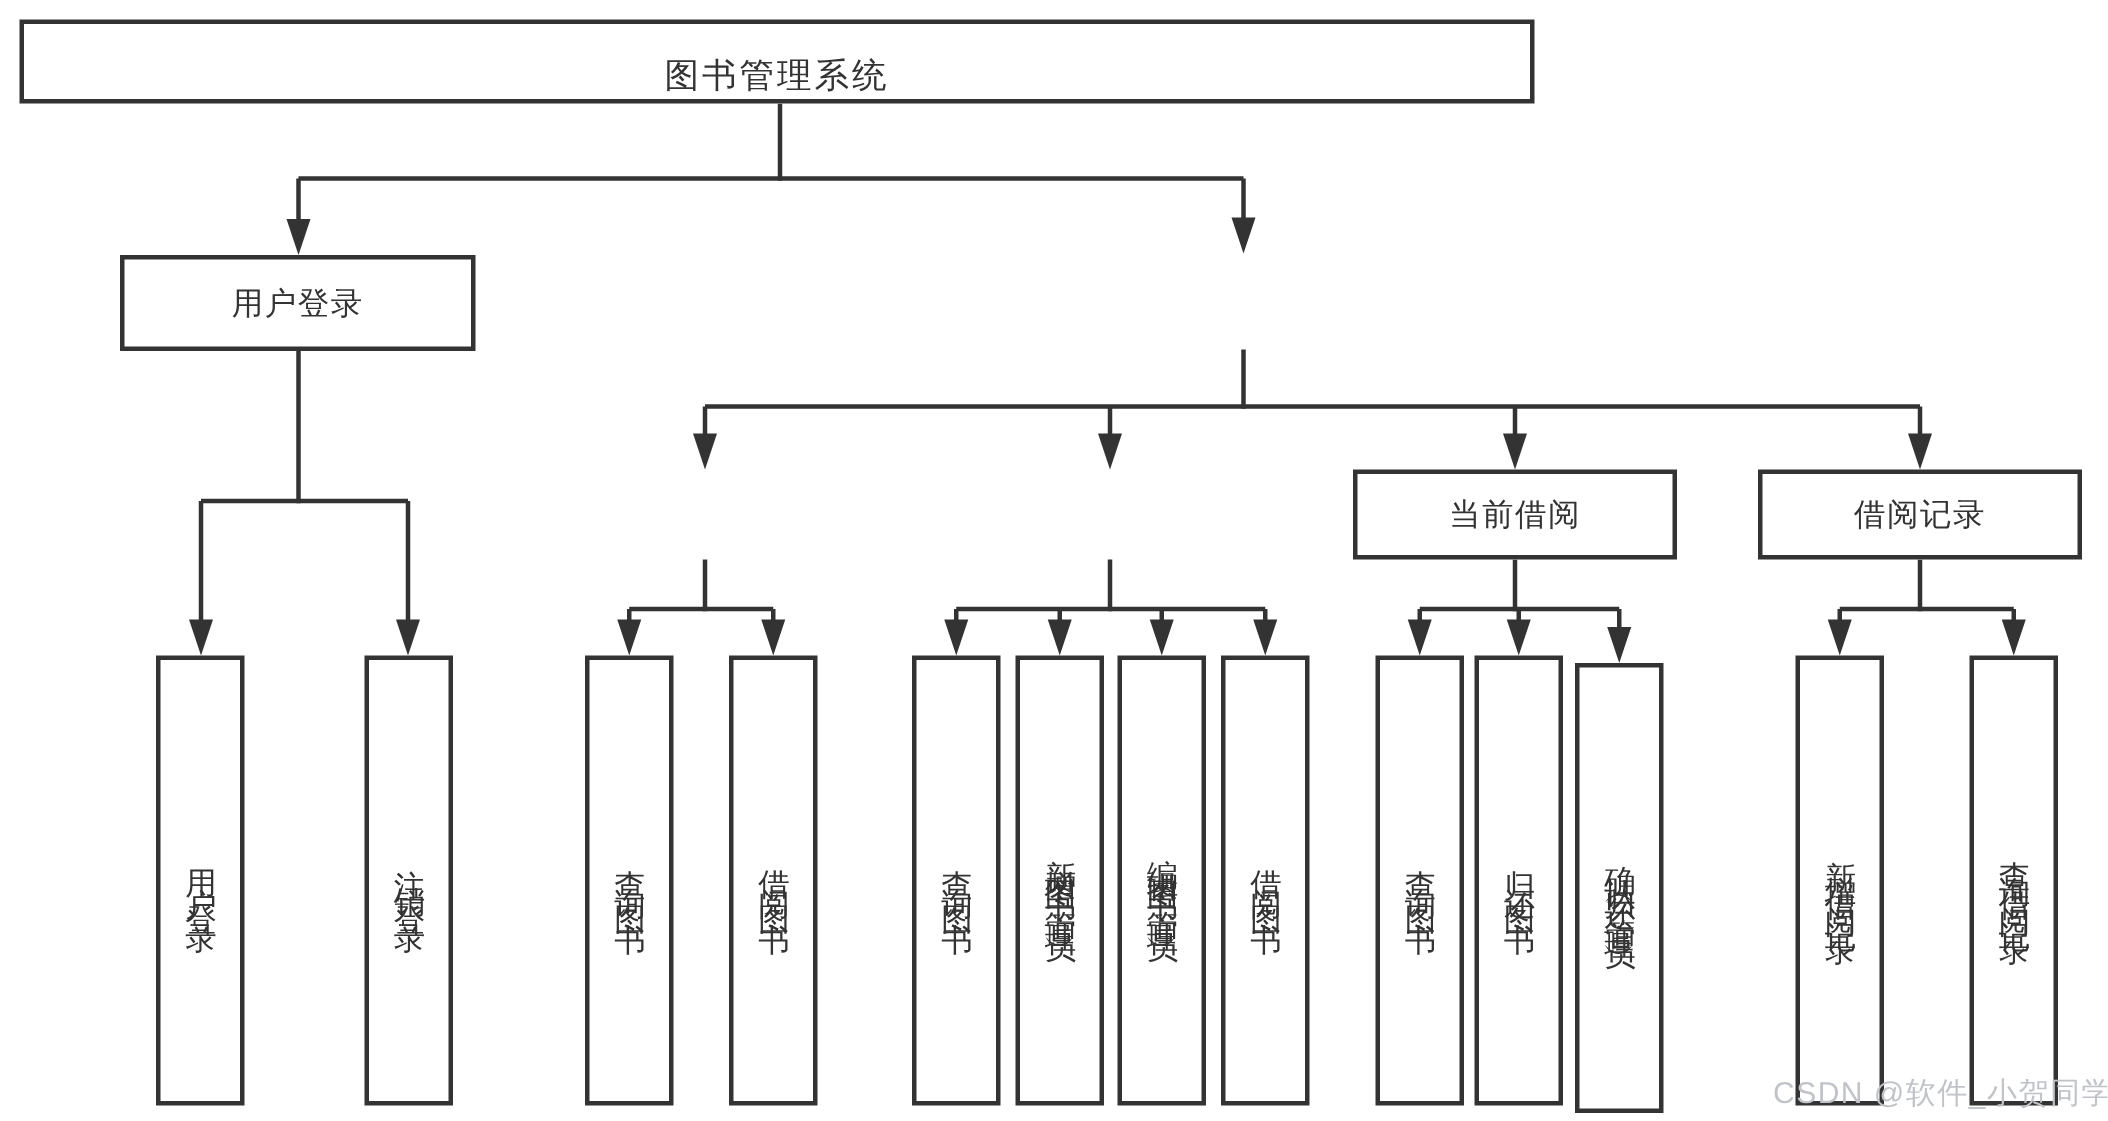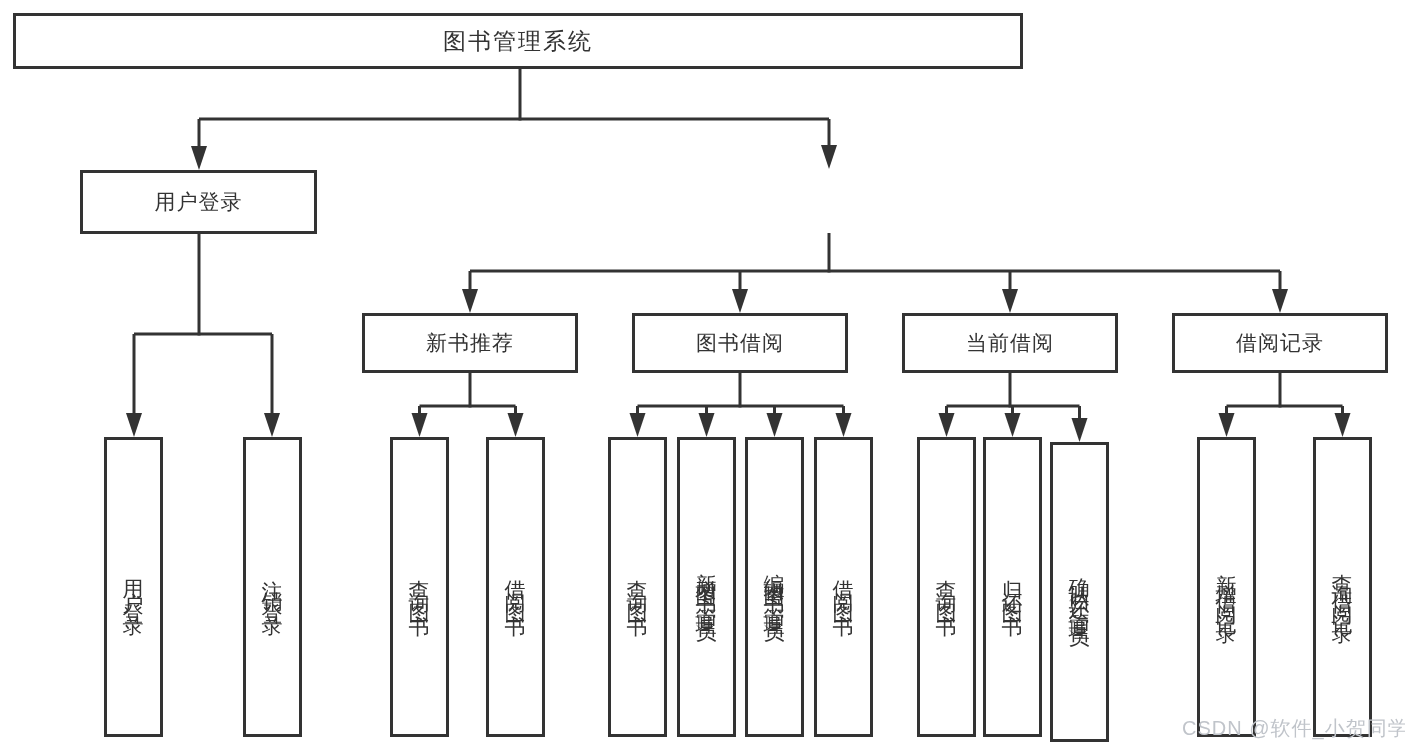--- a/index.html
+++ b/index.html
@@ -18,21 +18,21 @@
   .node {
     position: absolute;
     box-sizing: border-box;
     background: var(--box_fill, #ffffff);
     border: 3px solid var(--border, #333333);
     display: flex;
     align-items: center;
     justify-content: center;
     text-align: center;
   }
-  .node.root { font-size: 23px; letter-spacing: 2px; }
+  .node.root { font-size: 23px; letter-spacing: 2px; align-items: flex-end; }
   .h-label { font-size: 21px; letter-spacing: 1px; }
   .vlabel {
     writing-mode: vertical-rl;
     text-orientation: mixed;
     font-size: 21px;
     line-height: 1;
   }
   .ls4 { letter-spacing: 12px; }
   .ls6 { letter-spacing: 10px; }
   .ls9 { letter-spacing: 7px; }
@@ -121,26 +121,20 @@
   </svg>
 
   <div class="node root" style="left:13px;top:13px;width:1010px;height:56px">
     <span>图书管理系统</span>
   </div>
 
   <div class="node" style="left:80px;top:170px;width:237px;height:64px">
     <span class="h-label">用户登录</span>
   </div>
 
-  <div class="node" style="left:362px;top:313px;width:216px;height:60px">
-    <span class="h-label">新书推荐</span>
-  </div>
-  <div class="node" style="left:632px;top:313px;width:216px;height:60px">
-    <span class="h-label">图书借阅</span>
-  </div>
   <div class="node" style="left:902px;top:313px;width:216px;height:60px">
     <span class="h-label">当前借阅</span>
   </div>
   <div class="node" style="left:1172px;top:313px;width:216px;height:60px">
     <span class="h-label">借阅记录</span>
   </div>
 
   <div class="node" style="left:104px;top:437px;width:59px;height:300px">
     <span class="vlabel ls4">用户登录</span>
   </div>

